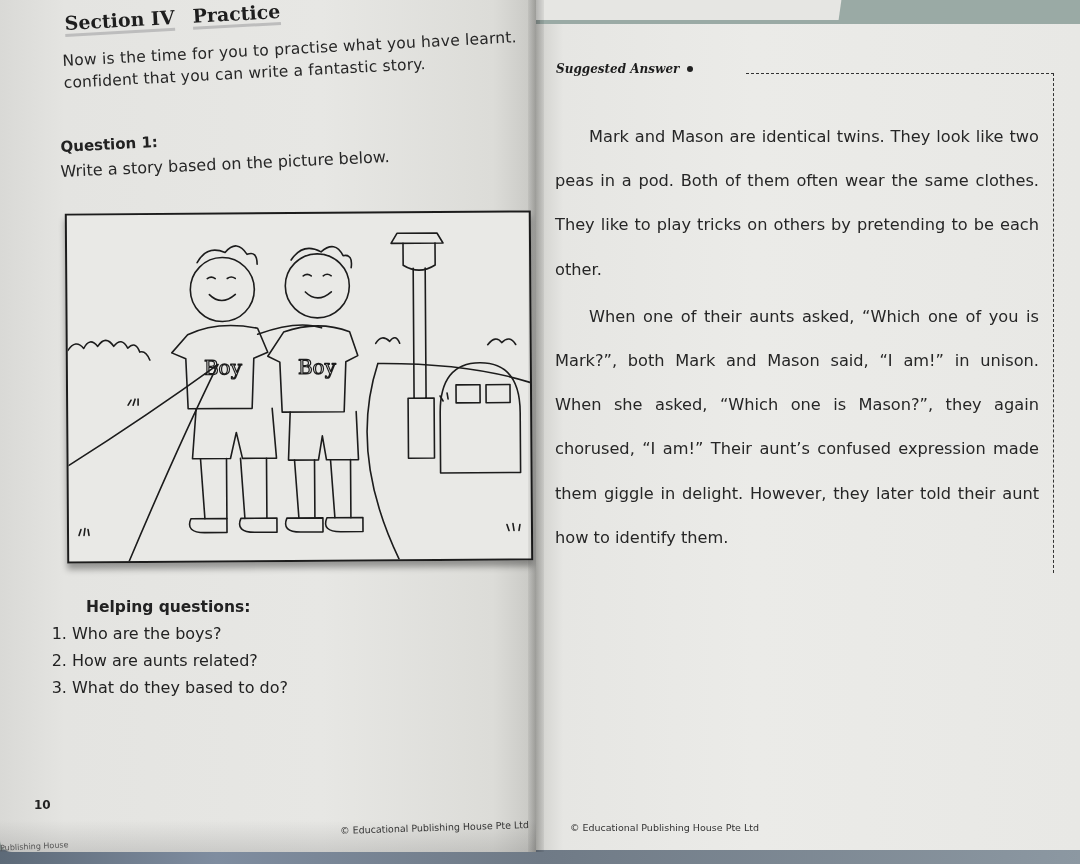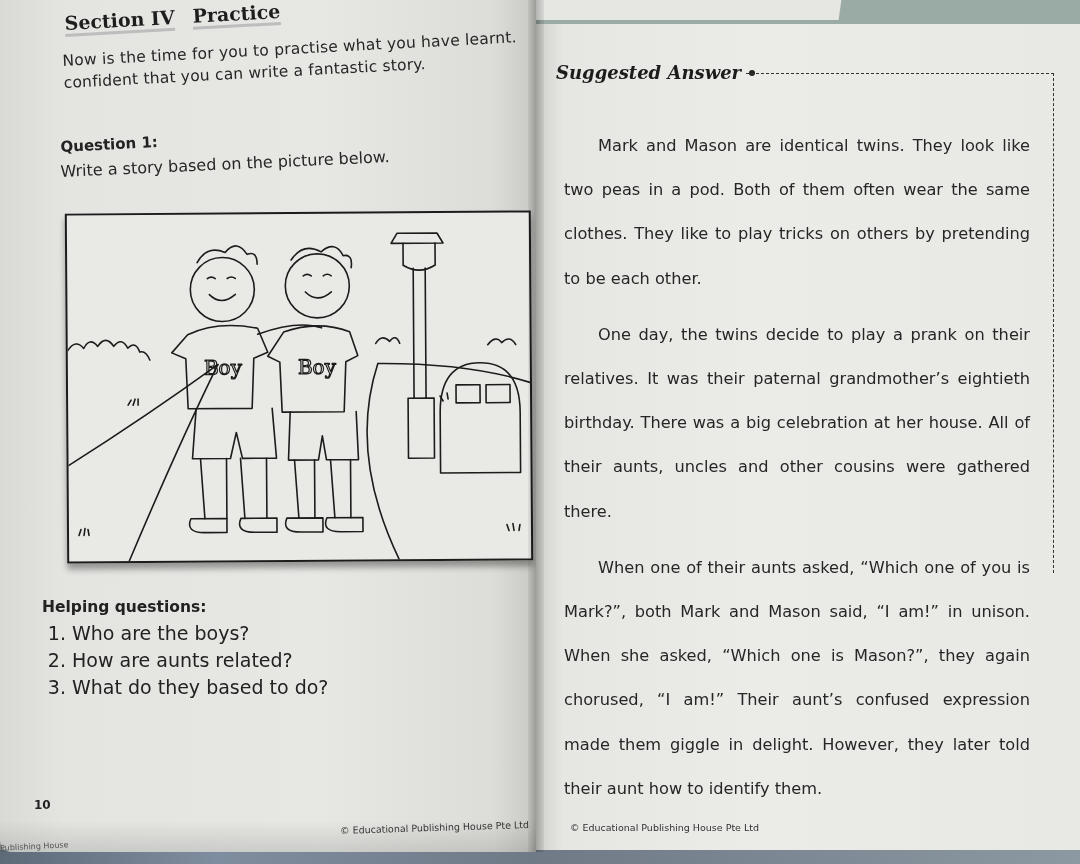--- a/index.html
+++ b/index.html
@@ -47,37 +47,37 @@
 
   .picture {
     position: absolute; left: 66px; top: 212px; width: 462px; height: 346px;
     border: 2px solid #1c1c1c; background: #e9e9e6;
     box-shadow: 0 6px 6px rgba(0,0,0,0.35);
     transform: rotate(-0.4deg);
   }
   .picture svg { width: 100%; height: 100%; display: block; }
 
   .helping { position: absolute; left: 42px; top: 598px; font-size: 15.5px; color: #222; }
-  .helping .h-title { font-weight: bold; margin-bottom: 4px; }
+  .helping .h-title { font-weight: bold; margin-bottom: 4px; margin-left: 44px; }
   .helping ol { margin: 0; padding-left: 30px; }
-  .helping li { line-height: 27px; font-size: 19px; }
+  .helping li { line-height: 27px; font-size: 16px; }
 
   .page-num { position: absolute; left: 34px; top: 798px; font-weight: bold; font-size: 12px; color: #222; }
   .copyright-left { position: absolute; left: 340px; top: 822px; transform: rotate(-1.8deg); font-size: 9.5px; color: #333; }
   .tab-left { position: absolute; left: 0; top: 842px; font-size: 8px; color: #555; transform: rotate(-3deg); }
 
   
   .answer-head { position: absolute; left: 556px; top: 62px; display: flex; align-items: center; }
-  .answer-title { font-family: "DejaVu Serif", serif; font-style: italic; font-weight: bold; font-size: 18px; color: #1c1c1c; }
+  .answer-title { font-family: "DejaVu Serif", serif; font-style: italic; font-weight: bold; font-size: 12px; color: #1c1c1c; }
   .answer-dot { width: 6px; height: 6px; border-radius: 50%; background: #222; margin-left: 8px; }
   .dash-top { position: absolute; left: 746px; top: 73px; width: 308px; border-top: 1.5px dashed #333; }
   .dash-right { position: absolute; left: 1053px; top: 73px; height: 500px; border-left: 1.5px dashed #333; }
 
   .answer-body { position: absolute; left: 552px; top: 112px; width: 490px; font-size: 16.2px; line-height: 44.2px; color: #262626; text-align: justify; }
-  .answer-body p { margin: 12px; text-indent: 34px; }
+  .answer-body p { margin: 3px; text-indent: 34px; }
   .copyright-right { position: absolute; left: 570px; top: 822px; font-size: 9.5px; color: #333; }
 </style>
 </head>
 <body>
 
 <div class="bg-top"></div>
 <div class="bg-paper-edge"></div>
 <div class="bg-bottom"></div>
 
 <div class="page-left">
@@ -161,17 +161,16 @@
 
 <div class="answer-head">
   <span class="answer-title">Suggested Answer</span>
   <span class="answer-dot"></span>
 </div>
 <div class="dash-top"></div>
 <div class="dash-right"></div>
 
 <div class="answer-body">
   <p>Mark and Mason are identical twins. They look like two peas in a pod. Both of them often wear the same clothes. They like to play tricks on others by pretending to be each other.</p>
-  <p>One day, the twins decide to play a prank on their relatives. It was their paternal grandmother’s eightieth birthday. There was a big celebration at her house. All of their aunts, uncles and other cousins were gathered there.</p>
   <p>When one of their aunts asked, “Which one of you is Mark?”, both Mark and Mason said, “I am!” in unison. When she asked, “Which one is Mason?”, they again chorused, “I am!” Their aunt’s confused expression made them giggle in delight. However, they later told their aunt how to identify them.</p>
 </div>
 
 <div class="copyright-right">© Educational Publishing House Pte Ltd</div>
 
 </body></html>

